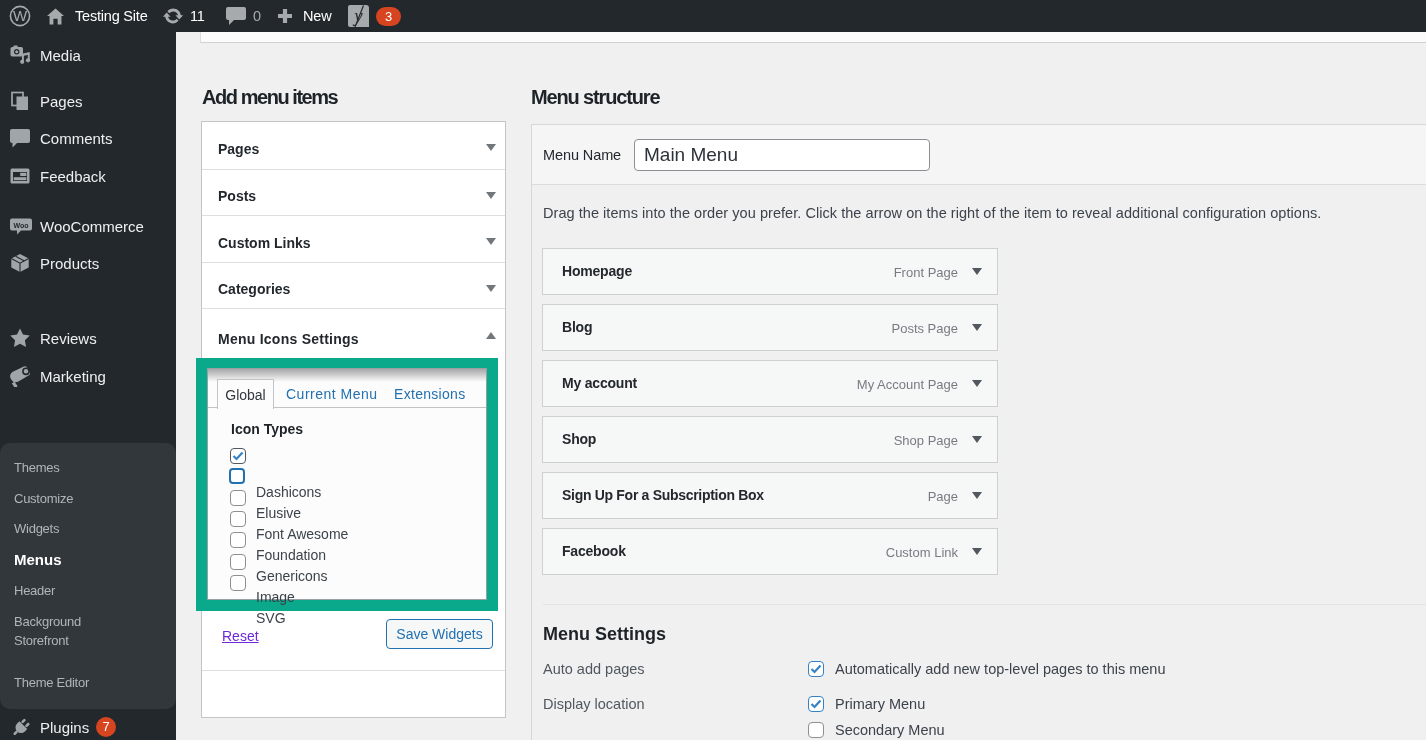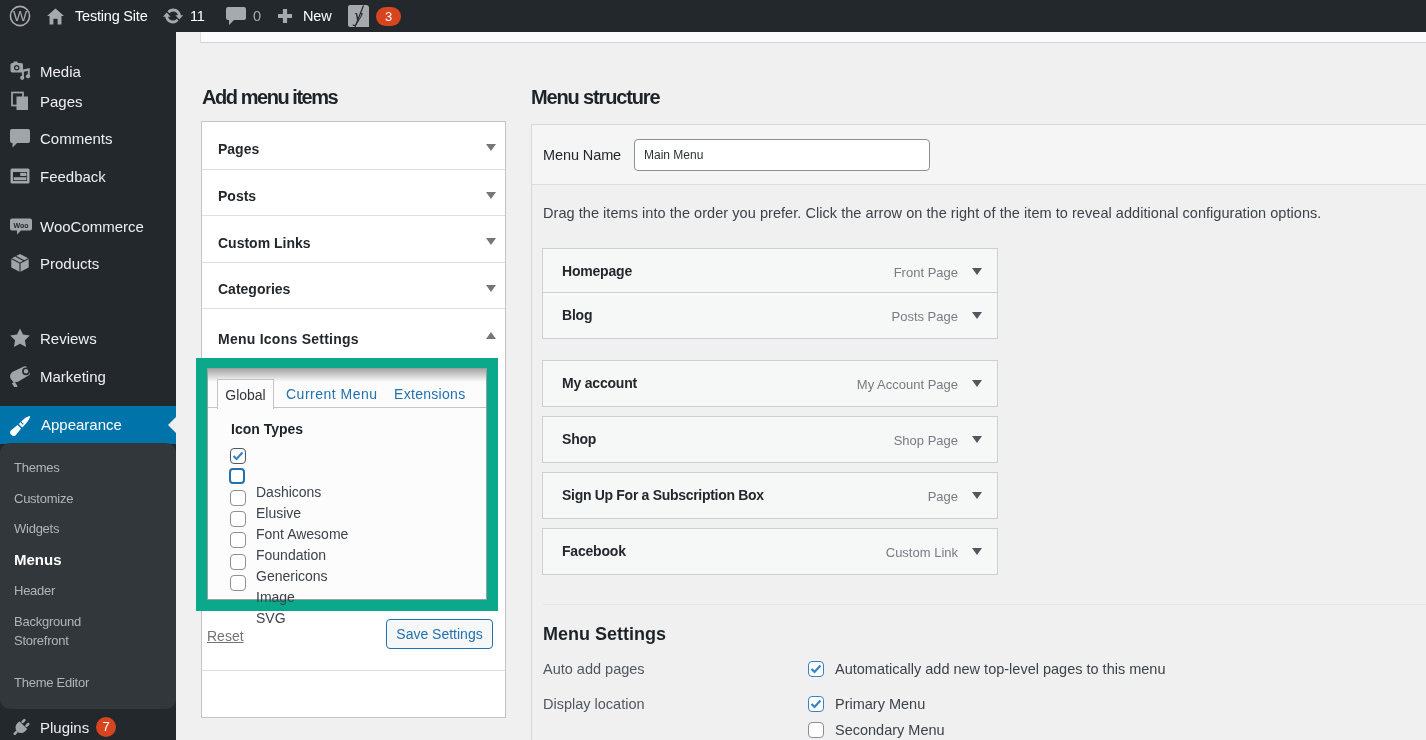--- a/index.html
+++ b/index.html
@@ -64,21 +64,21 @@
   <div class="it" style="left:303px;">New</div>
   <svg class="abs" style="left:348px;top:5px;" width="23" height="22" viewBox="0 0 23 22">
     <path d="M2 0 h16 a3 3 0 0 1 3 3 v19 h-19 a2 2 0 0 1 -2 -2 v-18 a2 2 0 0 1 2 -2 z" fill="#a7aaad"></path>
     <text x="10.5" y="17" font-size="19" fill="#2b3138" text-anchor="middle" font-family="Liberation Serif,serif" font-style="italic">y</text>
     <line x1="15.5" y1="0.5" x2="7" y2="22" stroke="#23282d" stroke-width="1.2"></line>
   </svg>
   <div class="abs" style="left:376px;top:7px;width:25px;height:19px;border-radius:10px;background:#d6451f;color:#fff;font-size:13px;text-align:center;line-height:19px;">3</div>
 </div>
 
 <div id="sidebar">
-  <div class="menuitem" style="top:20px;padding-left:19px;">
+  <div class="menuitem" style="top:4px;padding-left:19px;">
     <svg width="21" height="21" viewBox="0 0 21 21">
       <rect x="0.5" y="2.5" width="12.5" height="9.5" rx="1.8" fill="#a0a5aa"></rect>
       <rect x="3.4" y="1" width="4.4" height="2.5" rx="1" fill="#a0a5aa"></rect>
       <circle cx="6.7" cy="7.2" r="2.7" fill="#23282d"></circle>
       <circle cx="6.7" cy="7.2" r="1.5" fill="#a0a5aa"></circle>
       <path d="M11.9 9.3 L19.7 7.5 L19.7 10 L13.9 11.3 L13.9 17.3 L11.9 17.3 Z" fill="#a0a5aa"></path>
       <circle cx="12.2" cy="17.3" r="2.1" fill="#a0a5aa"></circle>
       <circle cx="18" cy="15.8" r="2.1" fill="#a0a5aa"></circle>
       <rect x="17.8" y="9" width="1.9" height="6.8" fill="#a0a5aa"></rect>
     </svg>
@@ -129,29 +129,20 @@
   </div>
   <div class="menuitem" style="top:324.5px;">
     <svg width="22" height="22" viewBox="0 0 22 22">
       <path fill="#a0a5aa" d="M13.8 1.6 a2.2 2.2 0 0 1 3.1 0.8 l2.8 4.9 a2.2 2.2 0 0 1 -0.8 3 L8.0 16.8 a5.8 5.8 0 0 1 -5.7 -9.9 z"></path>
       <circle cx="16" cy="6.3" r="3.1" fill="none" stroke="#23282d" stroke-width="1.6"></circle>
       <path fill="#a0a5aa" d="M4.6 16.8 l2.4 3.5 a1.6 1.6 0 0 1 -2.7 1.8 l-2.5 -3.8 z"></path>
     </svg>
     <span class="label">Marketing</span>
   </div>
 
-  <div style="position:absolute;left:0;top:374px;width:176px;height:37.5px;background:#0073aa;">
-    <svg style="position:absolute;left:9px;top:8px;" width="22" height="22" viewBox="0 0 20 20">
-      <path fill="#fff" d="M1.6 18.3 c-1 -1 -0.8 -2.8 0.3 -3.6 l5.9 -4.7 3.2 3.2 -4.7 5.9 c-0.8 1.1 -2.6 1.3 -3.6 0.3 z"></path>
-      <path fill="#fff" d="M8.9 9.1 l1.7 -1.8 c1.9 -1.9 4.3 -4.1 7.9 -5.5 l0.8 0.8 c-1.4 3.6 -3.6 6 -5.5 7.9 l-1.8 1.7 z"></path>
-      <line x1="10.8" y1="7.2" x2="13" y2="9.4" stroke="#0073aa" stroke-width="1"></line>
-    </svg>
-    <span style="position:absolute;left:41px;top:calc(50% - 1px);transform:translateY(-50%);color:#fff;font-size:15px;">Appearance</span>
-    <div style="position:absolute;right:0;top:50%;margin-top:-8px;width:0;height:0;border-top:8px solid transparent;border-bottom:8px solid transparent;border-right:8px solid #f0f0f1;"></div>
-  </div>
   <div id="submenu">
     <div class="subitem" style="top:23.8px;">Themes</div>
     <div class="subitem" style="top:54.5px;">Customize</div>
     <div class="subitem" style="top:85.3px;">Widgets</div>
     <div class="subitem" style="top:116px;color:#fff;font-weight:bold;font-size:15px;letter-spacing:0;">Menus</div>
     <div class="subitem" style="top:146.8px;">Header</div>
     <div class="subitem" style="top:177.5px;">Background</div>
     <div class="subitem" style="top:197px;">Storefront</div>
     <div class="subitem" style="top:239px;">Theme Editor</div>
   </div>
@@ -190,22 +181,22 @@
       <span class="acctitle">Categories</span>
       <div class="tri-down" style="right:9px;top:22px;"></div>
     </div>
   <div class="accrow" style="top:187px;height:46.5px;border-bottom:none;">
       <span class="acctitle" style="top:calc(50% + 7px);letter-spacing:0.25px;">Menu Icons Settings</span>
       <div class="tri-up" style="right:9px;top:23px;"></div>
     </div>
   <div class="accrow" style="top:490px;height:59px;"></div>
 </div>
 
-<a class="abs" style="left:207px;top:628px;font-size:14px;color:#737373;text-decoration:underline;">Reset</a>
-<div class="abs" style="left:386px;top:619px;width:107px;height:30px;background:#f6f7f7;border:1px solid #2271b1;border-radius:4px;color:#2271b1;font-size:14px;text-align:center;line-height:28px;">Save Settings</div>
+<a class="abs" style="left:222px;top:628px;font-size:14px;color:#6d28d9;text-decoration:underline;">Reset</a>
+<div class="abs" style="left:386px;top:619px;width:107px;height:30px;background:#f6f7f7;border:1px solid #2271b1;border-radius:4px;color:#2271b1;font-size:14px;text-align:center;line-height:28px;">Save Widgets</div>
 
 <div id="greenbox">
   <div id="greeninner">
     <div style="position:absolute;left:0;top:0;width:278px;height:13px;background:linear-gradient(to bottom, rgba(50,50,50,0.42), rgba(50,50,50,0));"></div>
     <div id="tabbar"></div>
     <div id="tabactive">Global</div>
     <span class="tablink" style="left:78px;letter-spacing:0.5px;">Current Menu</span>
     <span class="tablink" style="left:186px;letter-spacing:0.3px;">Extensions</span>
     <div style="position:absolute;left:23px;top:52px;font-size:14px;font-weight:bold;color:#1d2327;">Icon Types</div>
     <div class="cb" style="left:22px;top:79px;border-color:#50575e;">
@@ -229,32 +220,32 @@
   </div>
 </div>
 
 <div class="abs h2" style="left:531px;top:86px;letter-spacing:-1.15px;">Menu structure</div>
 
 <div class="abs" style="left:531px;top:124px;width:895px;height:616px;border-left:1px solid #d5d7da;border-top:1px solid #d5d7da;"></div>
 
 <div class="abs" style="left:532px;top:125px;width:894px;height:60px;background:#f5f5f6;border-bottom:1px solid #dcdcde;">
   <span style="position:absolute;left:11px;top:50%;transform:translateY(-50%);font-size:14.5px;letter-spacing:-0.1px;color:#23282d;">Menu Name</span>
   <div style="position:absolute;left:102px;top:14px;width:296px;height:32px;background:#fff;border:1px solid #8c8f94;border-radius:4px;">
-    <span style="position:absolute;left:9px;top:50%;transform:translateY(-50%);font-size:12px;color:#2c3338;">Main Menu</span>
+    <span style="position:absolute;left:9px;top:50%;transform:translateY(-50%);font-size:19px;color:#2c3338;">Main Menu</span>
   </div>
 </div>
 
 <div class="abs" style="left:543px;top:205px;font-size:14.5px;letter-spacing:0.05px;color:#3c434a;">Drag the items into the order you prefer. Click the arrow on the right of the item to reveal additional configuration options.</div>
 
 <div class="mibox" style="top:248px;">
     <span class="t">Homepage</span>
     <span class="r">Front Page</span>
     <div class="tri"></div>
   </div>
-<div class="mibox" style="top:292px;padding-left:20px;">
+<div class="mibox" style="top:304px;padding-left:20px;">
     <span class="t">Blog</span>
     <span class="r">Posts Page</span>
     <div class="tri"></div>
   </div>
 <div class="mibox" style="top:360px;">
     <span class="t">My account</span>
     <span class="r">My Account Page</span>
     <div class="tri"></div>
   </div>
 <div class="mibox" style="top:416px;">

